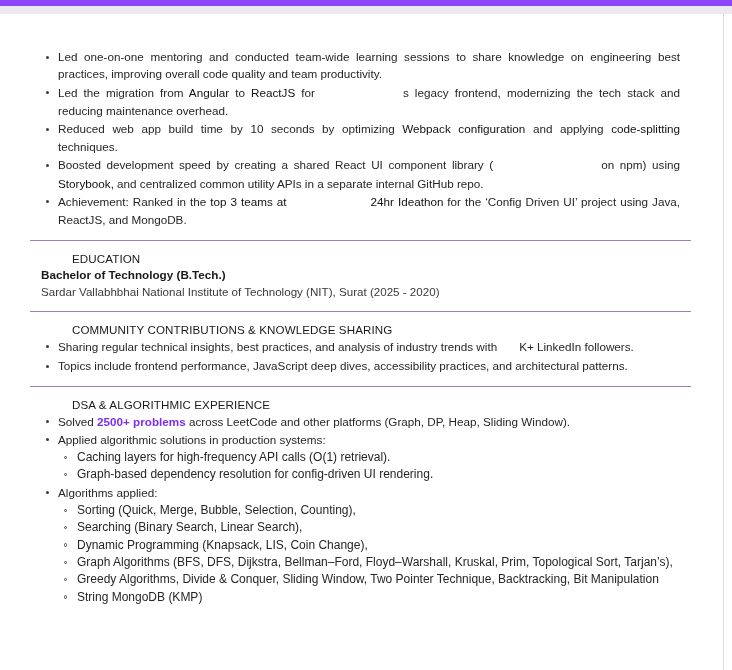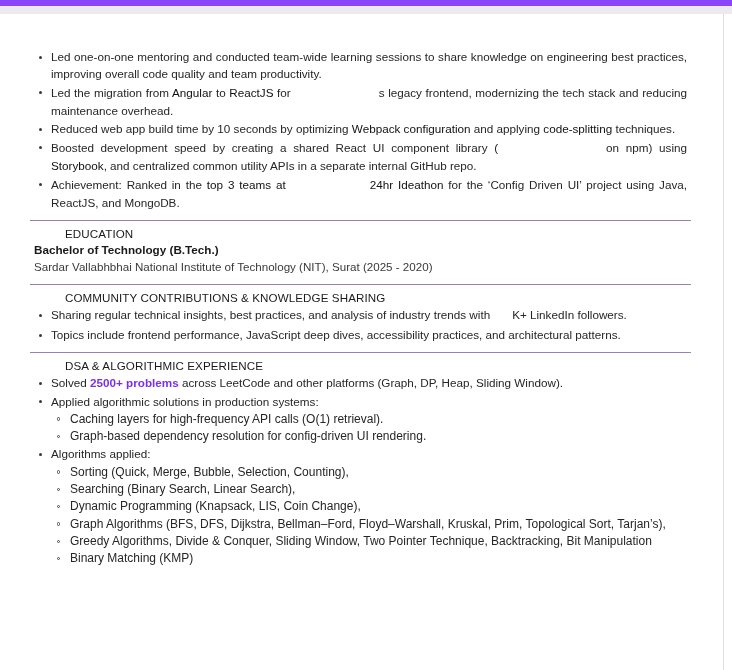--- a/index.html
+++ b/index.html
@@ -44,21 +44,21 @@
     left: 0px;
     width: 724px;
     height: 656px;
     background: #ffffff;
     border-right: 1px solid #dedee2;
     box-sizing: border-box;
     padding: 14px 32px 0 30px;
   }
 
   .section {
-    margin: 4px;
+    margin: 11px;
   }
 
   hr.rule {
     border: 0;
     border-top: 1.3px solid #9b7fb5;
     margin: 9px 0 6px 0;
   }
 
   .sec-title {
     font-size: 11.6px;
@@ -223,19 +223,19 @@
       <ul class="bullets">
         <li><span>Algorithms applied:</span></li>
       </ul>
       <div class="nested-wrap">
         <ul class="subbullets">
           <li><span>Sorting (Quick, Merge, Bubble, Selection, Counting),</span></li>
           <li><span>Searching (Binary Search, Linear Search),</span></li>
           <li><span>Dynamic Programming (Knapsack, LIS, Coin Change),</span></li>
           <li><span>Graph Algorithms (BFS, DFS, Dijkstra, Bellman–Ford, Floyd–Warshall, Kruskal, Prim, Topological Sort, Tarjan’s),</span></li>
           <li><span>Greedy Algorithms, Divide &amp; Conquer, Sliding Window, Two Pointer Technique, Backtracking, Bit Manipulation</span></li>
-          <li><span>Binary Matching (KMP)</span></li>
+          <li><span>String MongoDB (KMP)</span></li>
         </ul>
       </div>
     </div>
 
   </div>
 </div>
 
 </body></html>

